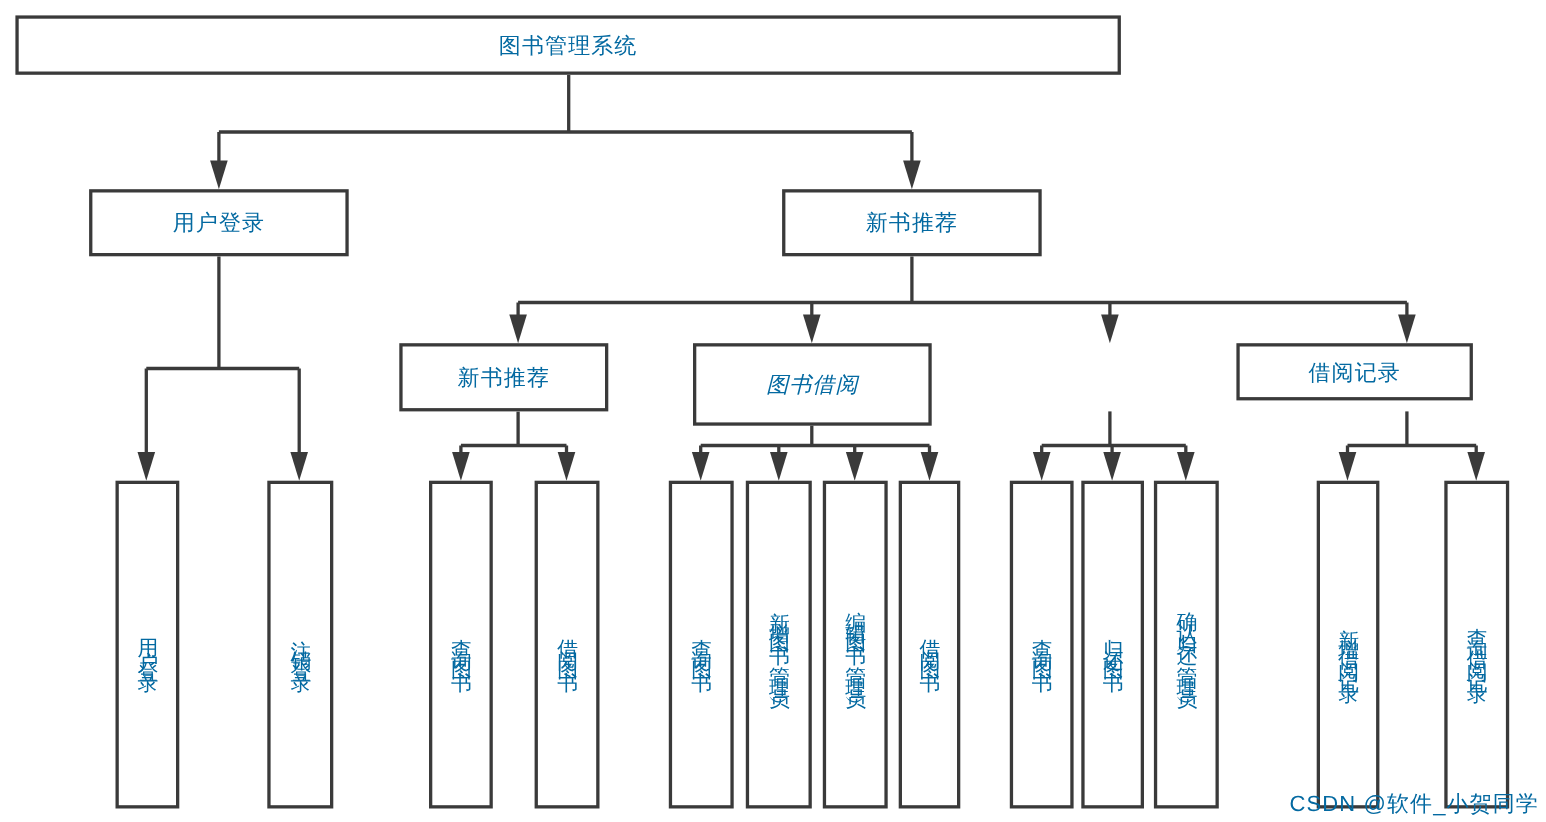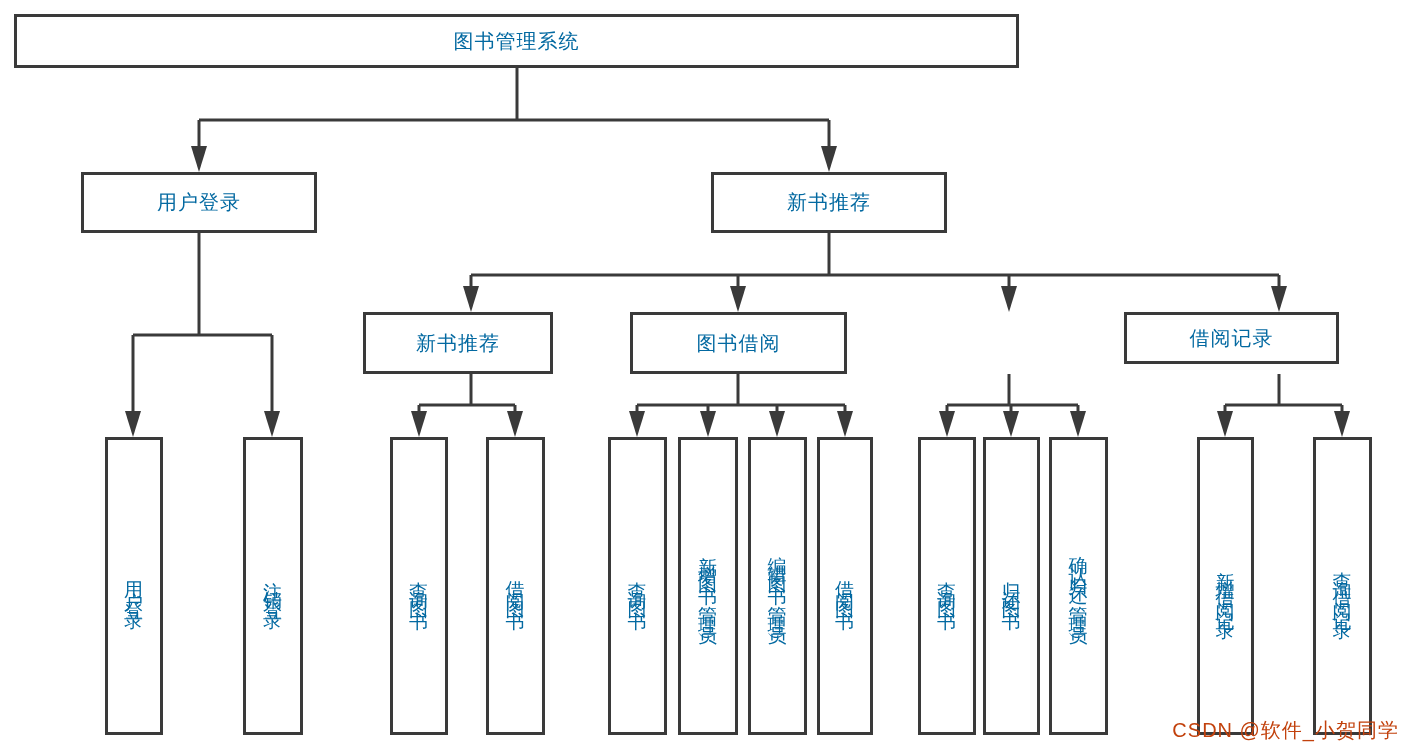--- a/index.html
+++ b/index.html
@@ -33,21 +33,21 @@
     position: absolute;
     left: 0; top: 0;
     width: 1405px; height: 747px;
     z-index: 1;
   }
   #watermark {
     position: absolute;
     right: 6px;
     bottom: 3px;
     font-size: 20px;
-    color: #c2410c;
+    color: #0369a1;
     letter-spacing: 1px;
     z-index: 3;
     white-space: nowrap;
   }
 </style>
 </head>
 <body>
 
 <div id="canvas">
 
@@ -113,21 +113,21 @@
   <div class="box hbox" style="left:81px; top:172px; width:236px; height:61px;">
     <span>用户登录</span>
   </div>
   <div class="box hbox" style="left:711px; top:172px; width:236px; height:61px;">
     <span>新书推荐</span>
   </div>
 
   <div class="box hbox" style="left:363px; top:312px; width:190px; height:62px;">
     <span>新书推荐</span>
   </div>
-  <div class="box hbox" style="left:630px; top:312px; width:217px; height:62px;">
+  <div class="box hbox" style="left:630px; top:312px; width:217px; height:75px;font-style:italic;">
     <span>图书借阅</span>
   </div>
   <div class="box hbox" style="left:1124px; top:312px; width:215px; height:52px;">
     <span>借阅记录</span>
   </div>
 
   <div class="box vbox" style="left:105px; top:437px; width:58px; height:298px;">
     <span>用户登录</span>
   </div>
   <div class="box vbox" style="left:243px; top:437px; width:60px; height:298px;">

